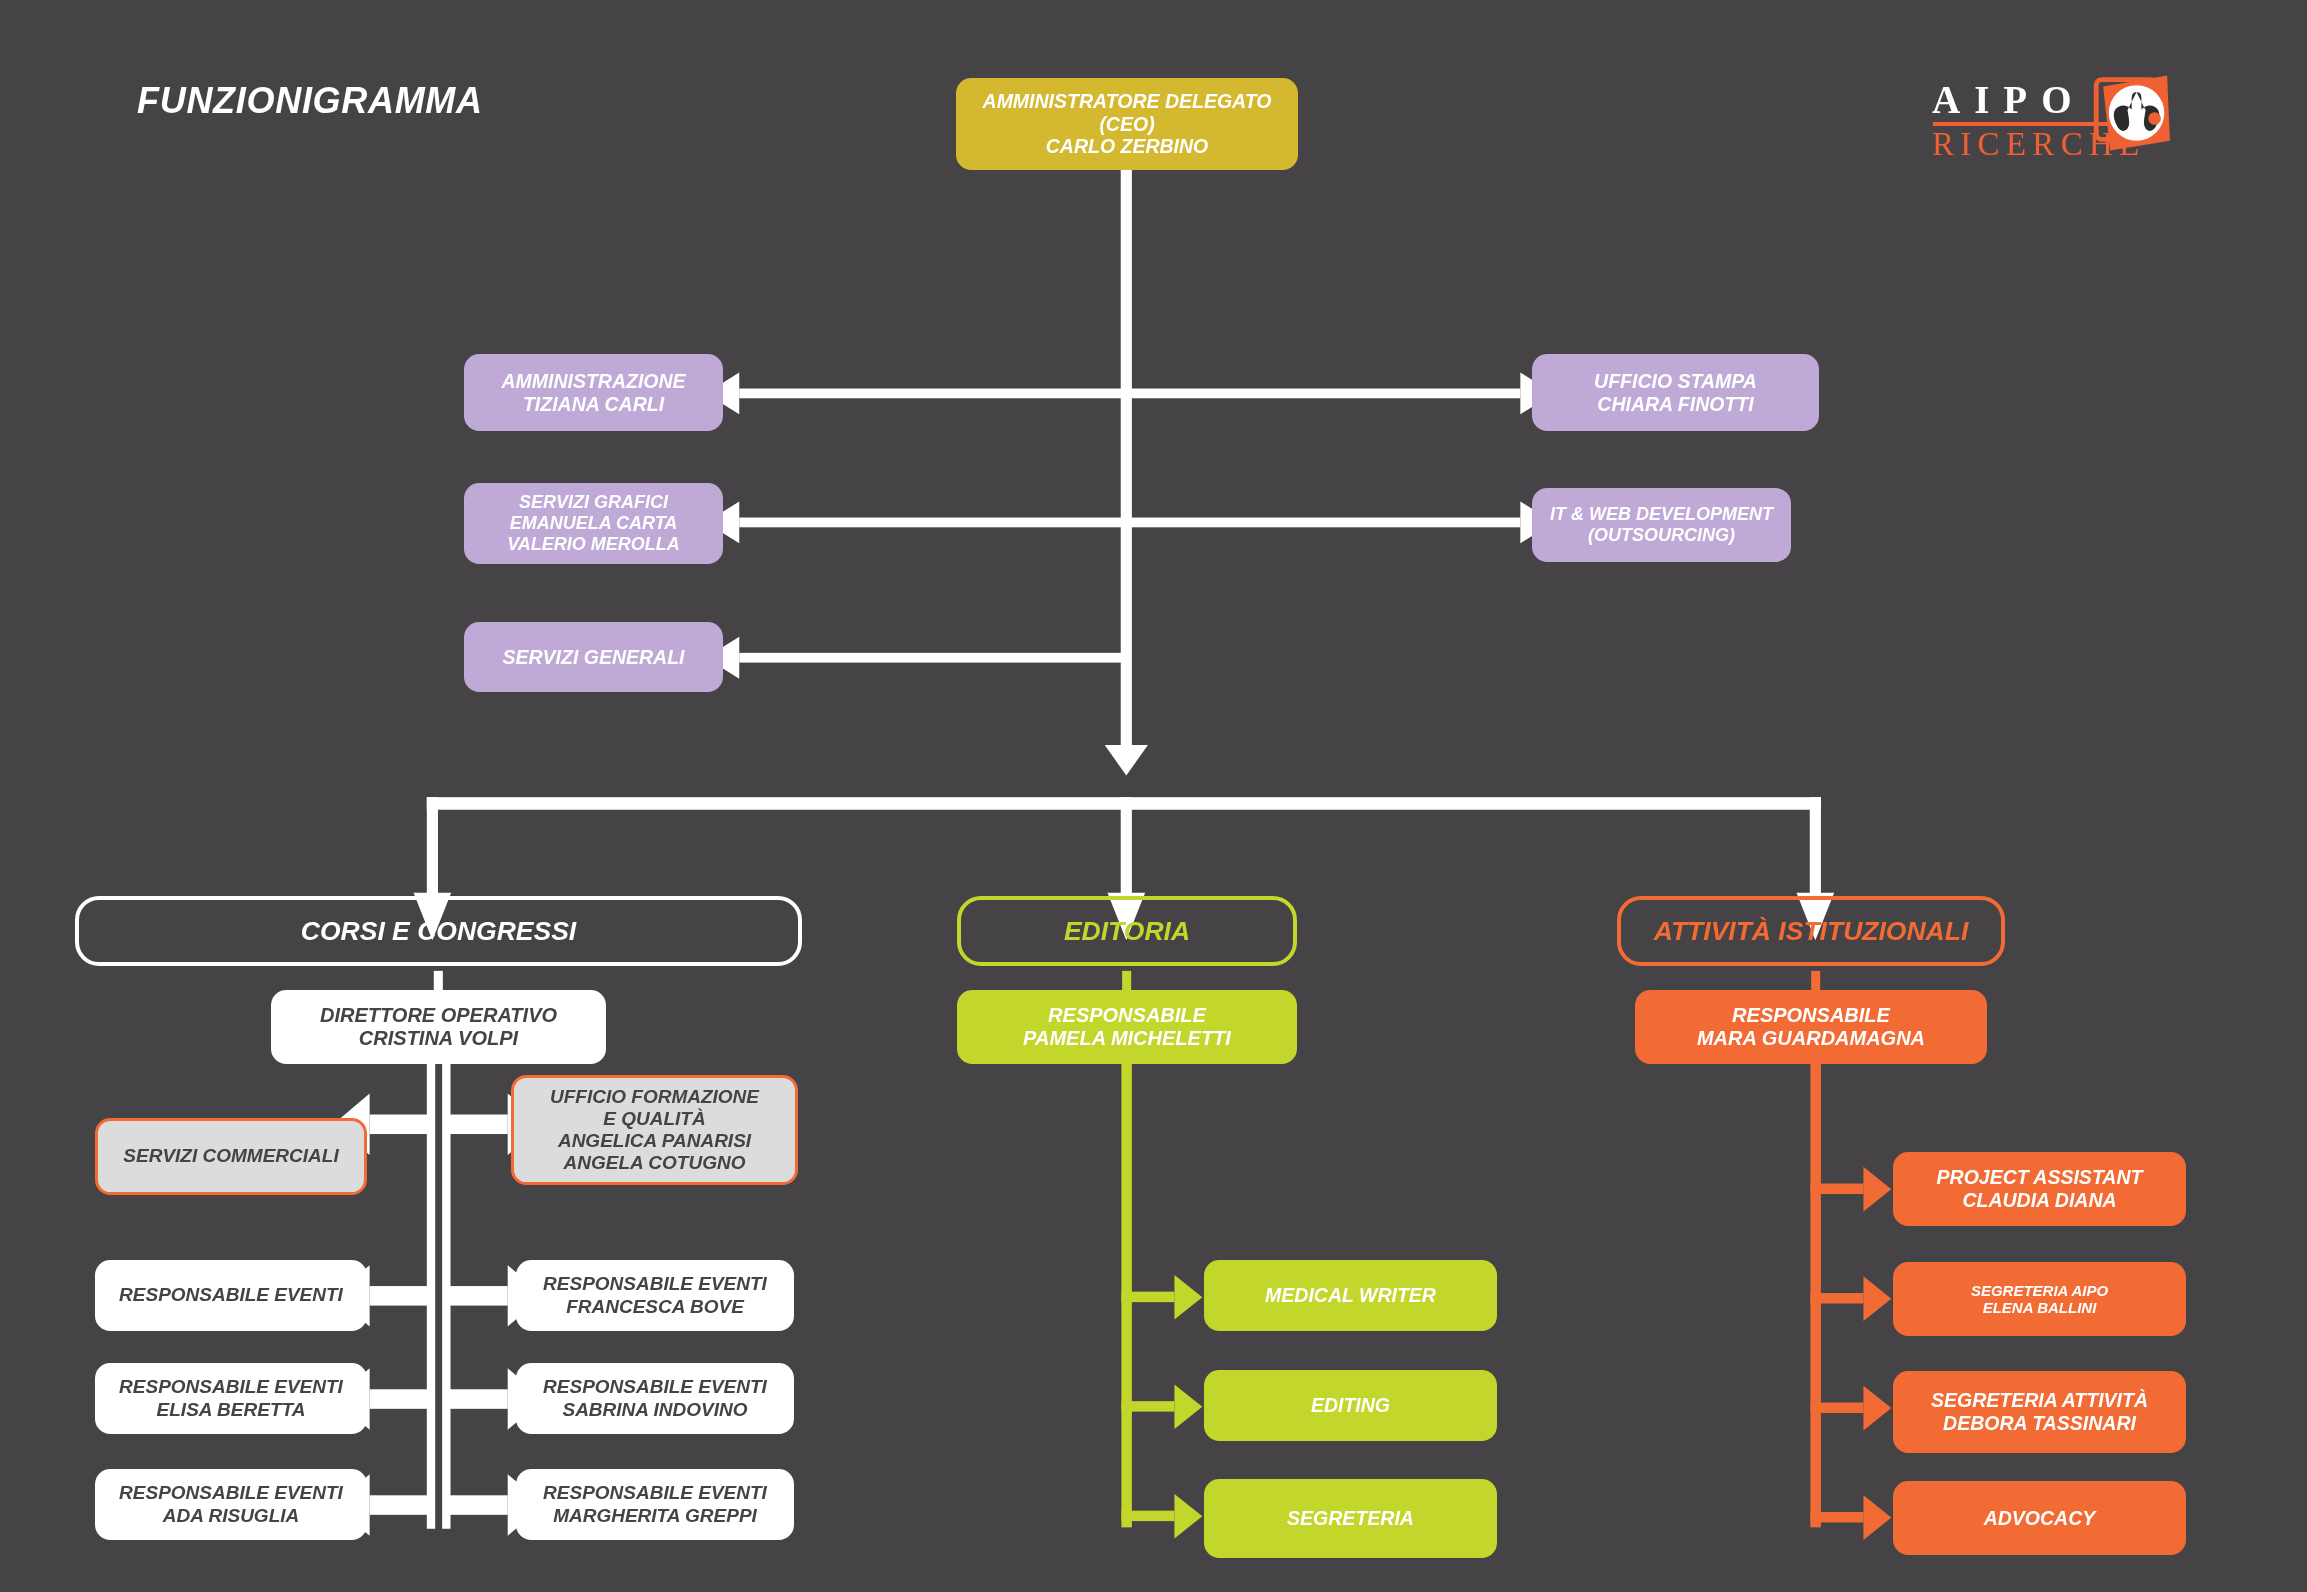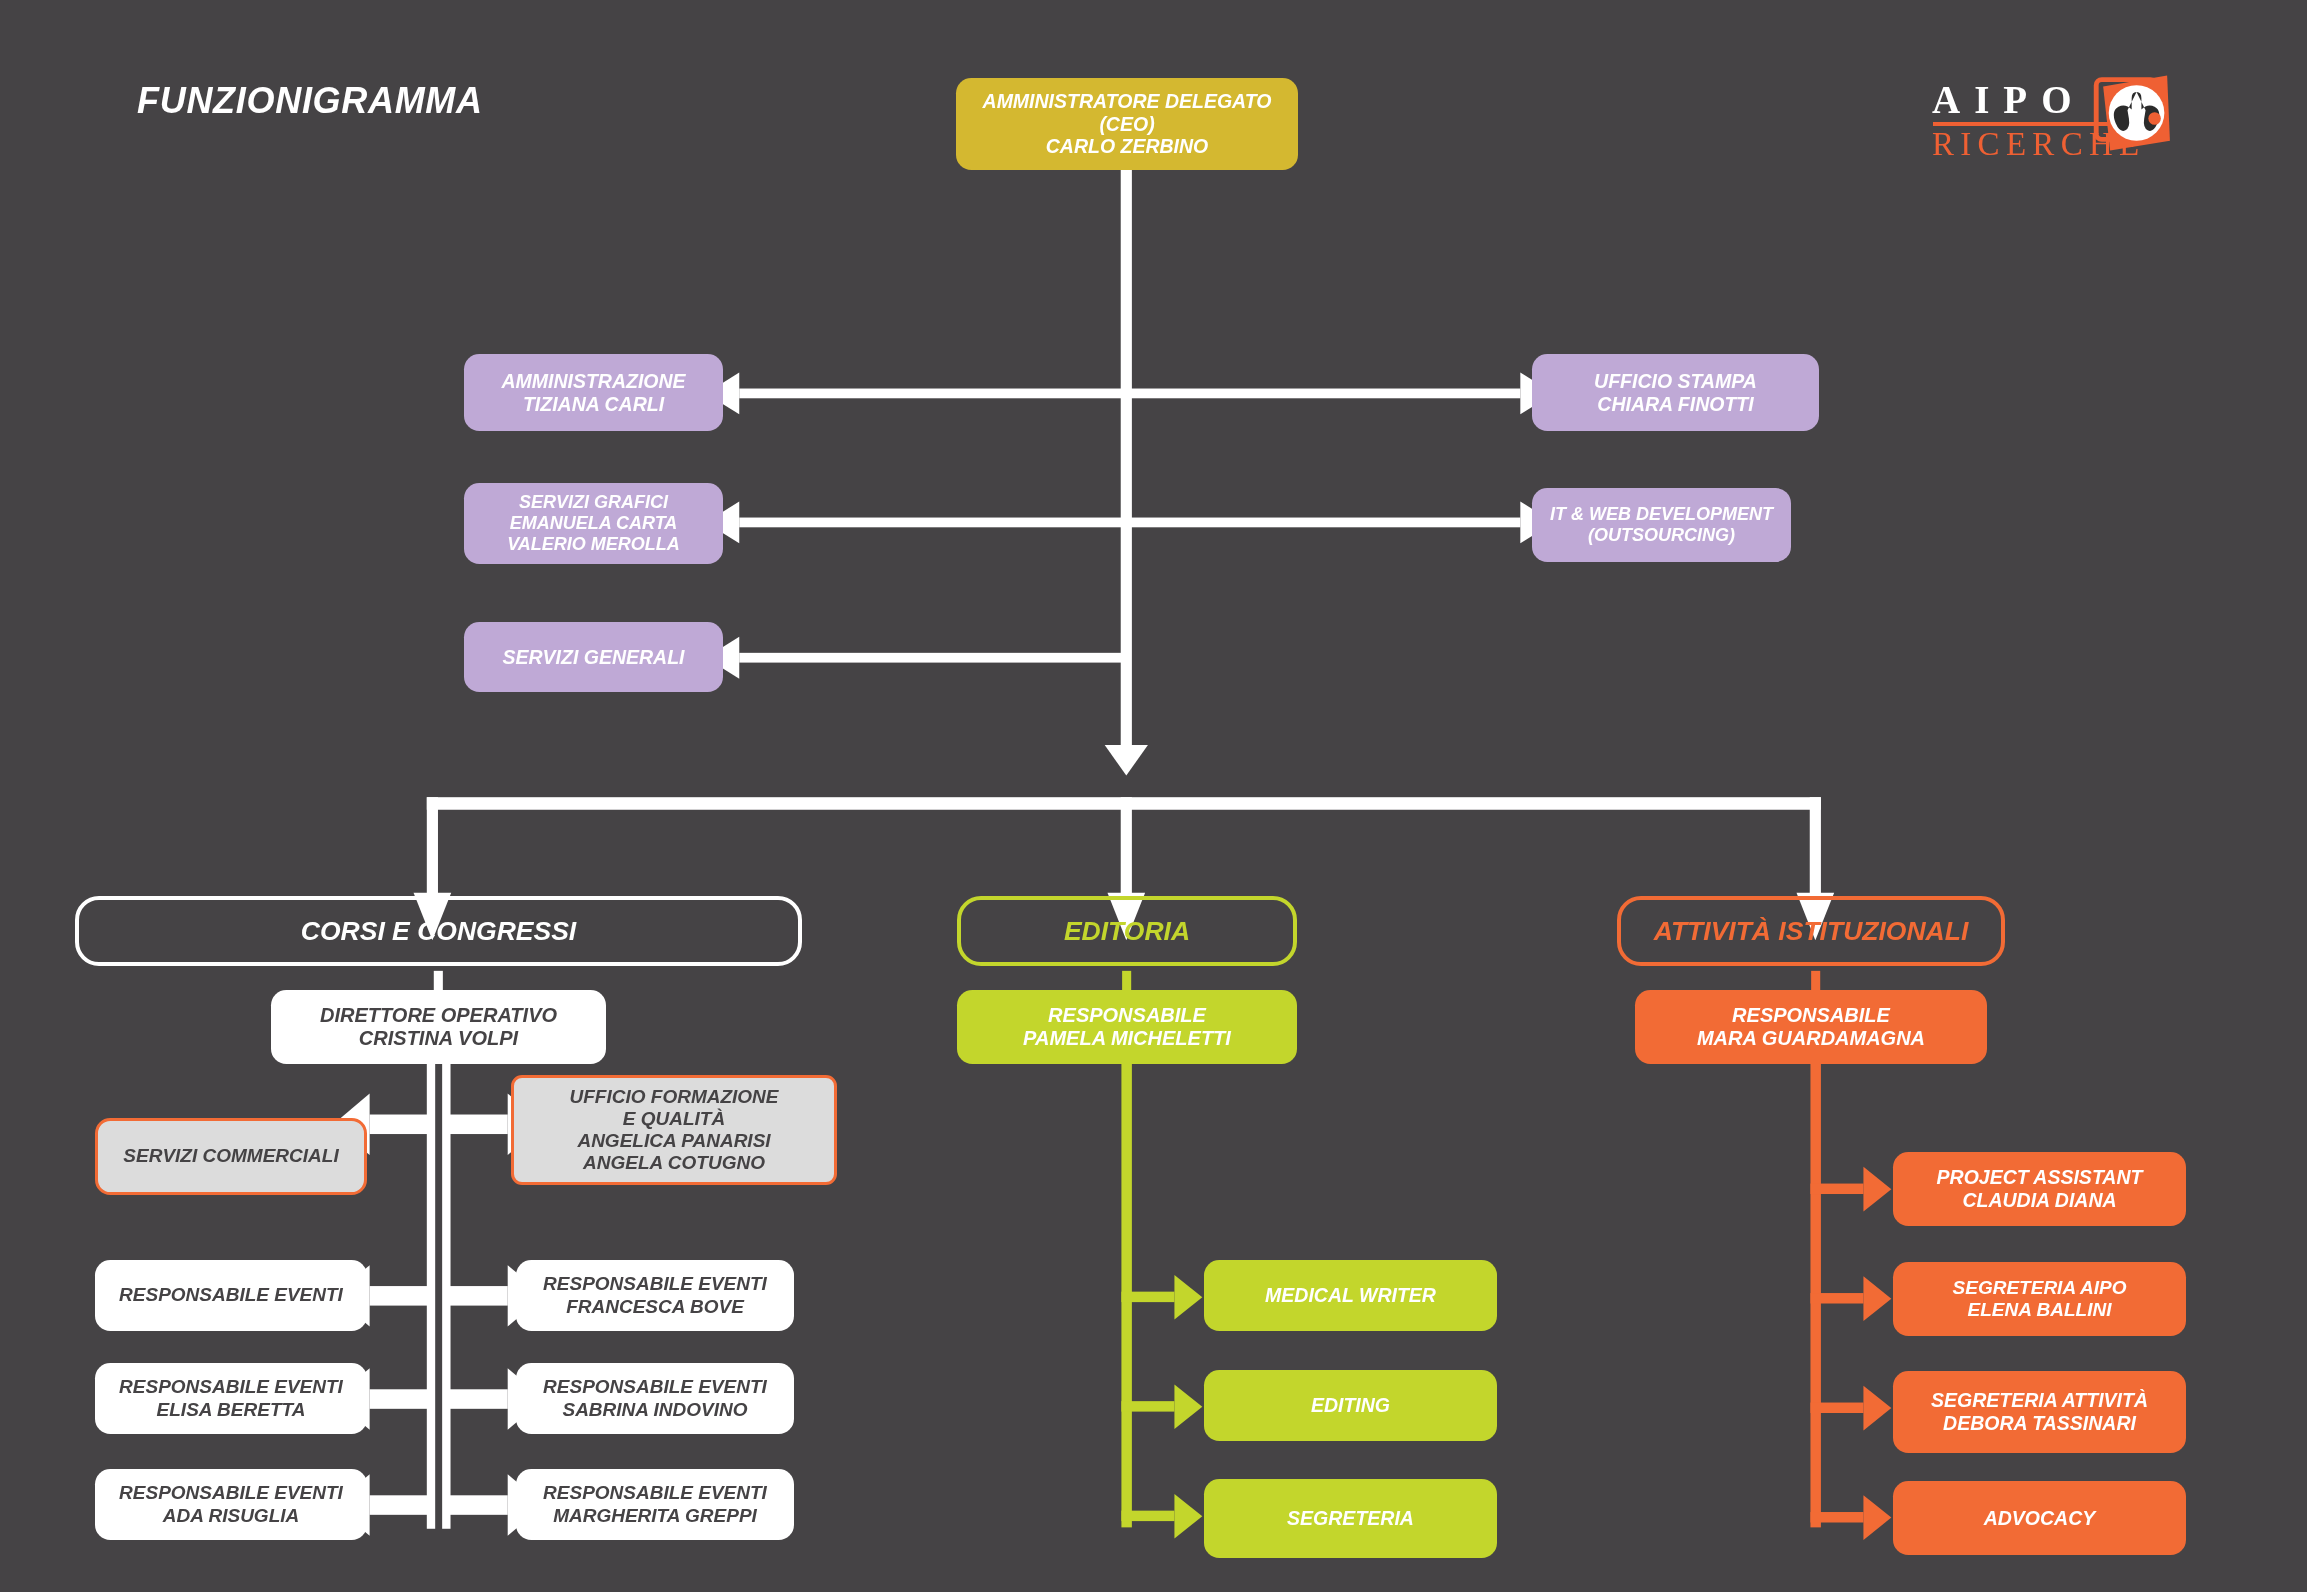--- a/index.html
+++ b/index.html
@@ -258,21 +258,21 @@
   <div class="node c-white" style="left:95px; top:1363px; width:272px; height:71px; font-size:19px;">
     <span class="ln role">RESPONSABILE EVENTI</span>
     <span class="ln person">ELISA BERETTA</span>
   </div>
 
   <div class="node c-white" style="left:95px; top:1469px; width:272px; height:71px; font-size:19px;">
     <span class="ln role">RESPONSABILE EVENTI</span>
     <span class="ln person">ADA RISUGLIA</span>
   </div>
 
-  <div class="node c-gray" style="left:511px; top:1075px; width:326px; height:110px; font-size:19px;border-radius:11px;">
+  <div class="node c-gray" style="left:511px; top:1075px; width:287px; height:110px; font-size:19px;">
     <span class="ln role">UFFICIO FORMAZIONE</span>
     <span class="ln role">E QUALITÀ</span>
     <span class="ln person">ANGELICA PANARISI</span>
     <span class="ln person">ANGELA COTUGNO</span>
   </div>
 
   <div class="node c-white" style="left:516px; top:1260px; width:278px; height:71px; font-size:19px;">
     <span class="ln role">RESPONSABILE EVENTI</span>
     <span class="ln person">FRANCESCA BOVE</span>
   </div>
@@ -315,21 +315,21 @@
   <div class="node c-orange" style="left:1635px; top:990px; width:352px; height:74px; font-size:20px;">
     <span class="ln role">RESPONSABILE</span>
     <span class="ln person">MARA GUARDAMAGNA</span>
   </div>
 
   <div class="node c-orange" style="left:1893px; top:1152px; width:293px; height:74px; font-size:19.5px;">
     <span class="ln role">PROJECT ASSISTANT</span>
     <span class="ln person">CLAUDIA DIANA</span>
   </div>
 
-  <div class="node c-orange" style="left:1893px; top:1262px; width:293px; height:74px; font-size:19px;">
+  <div class="node c-orange" style="left:1893px; top:1262px; width:293px; height:74px; font-size:15px;">
     <span class="ln role">SEGRETERIA AIPO</span>
     <span class="ln person">ELENA BALLINI</span>
   </div>
 
   <div class="node c-orange" style="left:1893px; top:1371px; width:293px; height:82px; font-size:19.5px;">
     <span class="ln role">SEGRETERIA ATTIVITÀ</span>
     <span class="ln person">DEBORA TASSINARI</span>
   </div>
 
   <div class="node c-orange" style="left:1893px; top:1481px; width:293px; height:74px; font-size:19.5px;">

